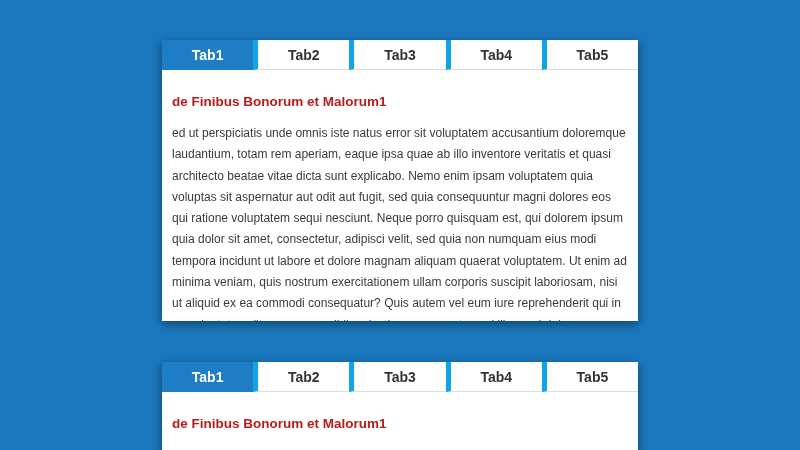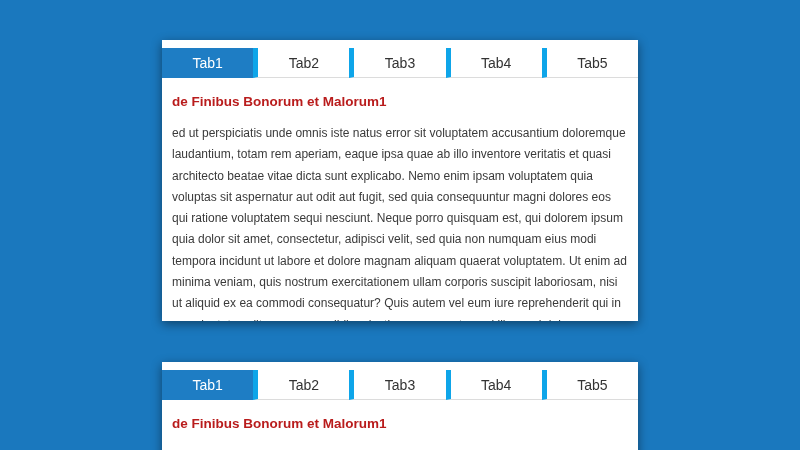--- a/index.html
+++ b/index.html
@@ -32,27 +32,26 @@
     background: #ffffff;
   }
   .tab {
     flex: 1 1 0;
     display: flex;
     align-items: center;
     justify-content: center;
     box-sizing: border-box;
     height: 30px;
     font-size: 14px;
-    font-weight: normal;
+    font-weight: bold;
     color: #333333;
     background: #ffffff;
     border-bottom: 1px solid #dcdcdc;
     cursor: pointer;
     user-select: none;
-    margin-top: 8px;
   }
   .tab + .tab { border-left: 5px solid #0ea5e9; }
   .tab.active {
     background: #1e7dc4;
     color: #ffffff;
     border-bottom-color: #1e7dc4;
     border-left: none;
   }
 
   .tab-panel {

